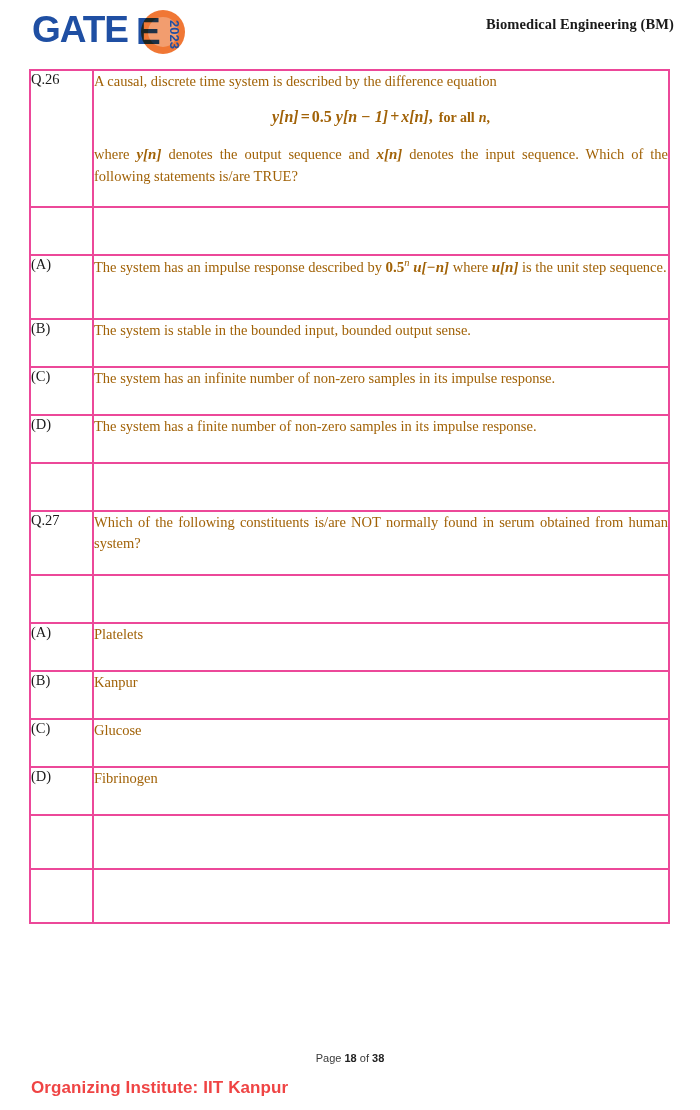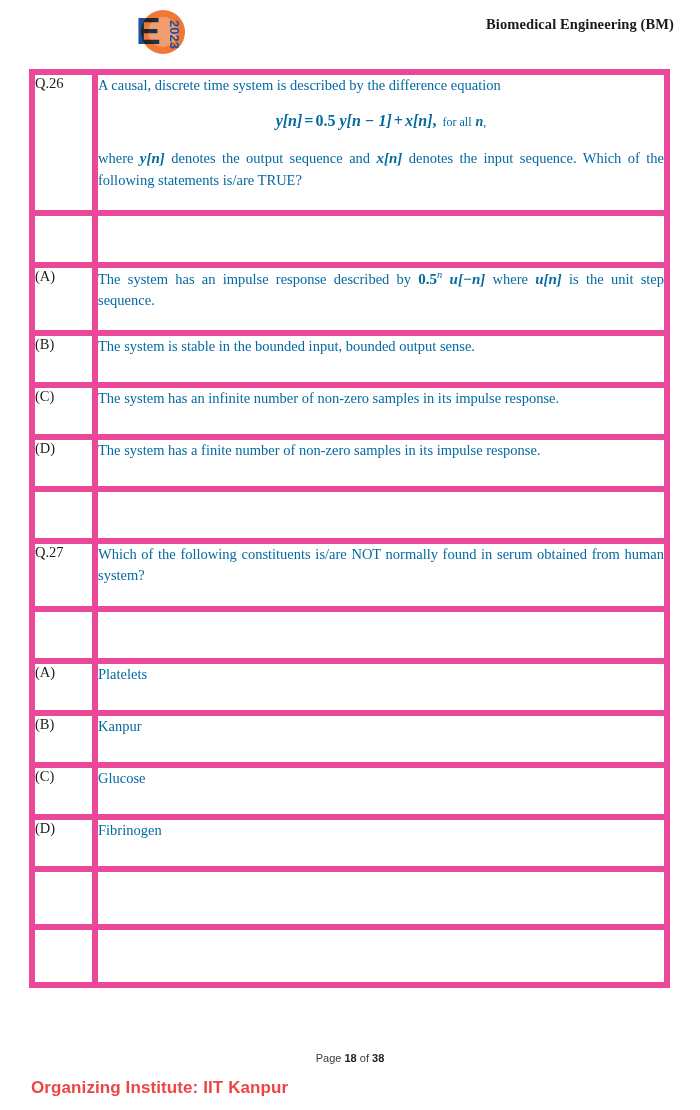--- a/index.html
+++ b/index.html
@@ -102,40 +102,40 @@
   
   .qtable {
     position: absolute;
     left: 29px;
     top: 69px;
     width: 641px;
     border-collapse: collapse;
     table-layout: fixed;
   }
   .qtable td {
-    border: 6px solid #ec4899;
+    border: 2px solid #ec4899;
     vertical-align: top;
     padding: 0;
   }
   .col-label {
     width: 63px;
   }
   .label-cell {
     padding: 11px 0 10px 8px;
     font-size: 14.5px;
     font-family: "Liberation Serif", serif;
     color: #1a1a1a;
     white-space: nowrap;
   }
   .body-cell {
     padding: 11px 11px 10px 12px;
     font-size: 14.5px;
     line-height: 1.42;
     font-family: "Liberation Serif", serif;
-    color: #0369a1;
+    color: #a16207;
     text-align: justify;
   }
   .body-cell.nojustify { text-align: left; }
 
   .row-q26 td { height: 135px; }
   .row-gap td  { height: 46px; }
   .row-opt td  { height: 46px; }
   .row-optA td { height: 62px; }
   .row-q27 td  { height: 62px; }
   .row-gap-tall td { height: 52px; }
@@ -157,22 +157,22 @@
     font-weight: bold;
     font-style: normal;
   }
   .mo {
     font-family: "Liberation Serif", serif;
     font-weight: bold;
     font-style: normal;
     padding: 0 2px;
   }
   .mtail {
-    font-size: 12px;
-    font-weight: normal;
+    font-size: 14px;
+    font-weight: bold;
     font-style: normal;
     padding-left: 6px;
   }
   .msup {
     font-size: 0.72em;
     vertical-align: super;
     font-style: italic;
     font-family: "Liberation Serif", serif;
   }
   .inline-math {
@@ -216,20 +216,21 @@
     font-weight: bold;
     color: #ef4444;
     letter-spacing: 0.1px;
   }
 </style>
 </head>
 <body>
 
 <div class="page-header">
   <div class="logo">
+    <div class="logo-text">GATE</div>
     <div class="logo-circle"></div>
     <div class="logo-e-overlay">E</div>
     <div class="logo-year">2023</div>
   </div>
   <div class="paper-title">Biomedical Engineering (BM)</div>
 </div>
 
 <table class="qtable">
   <colgroup>
       <col class="col-label">

